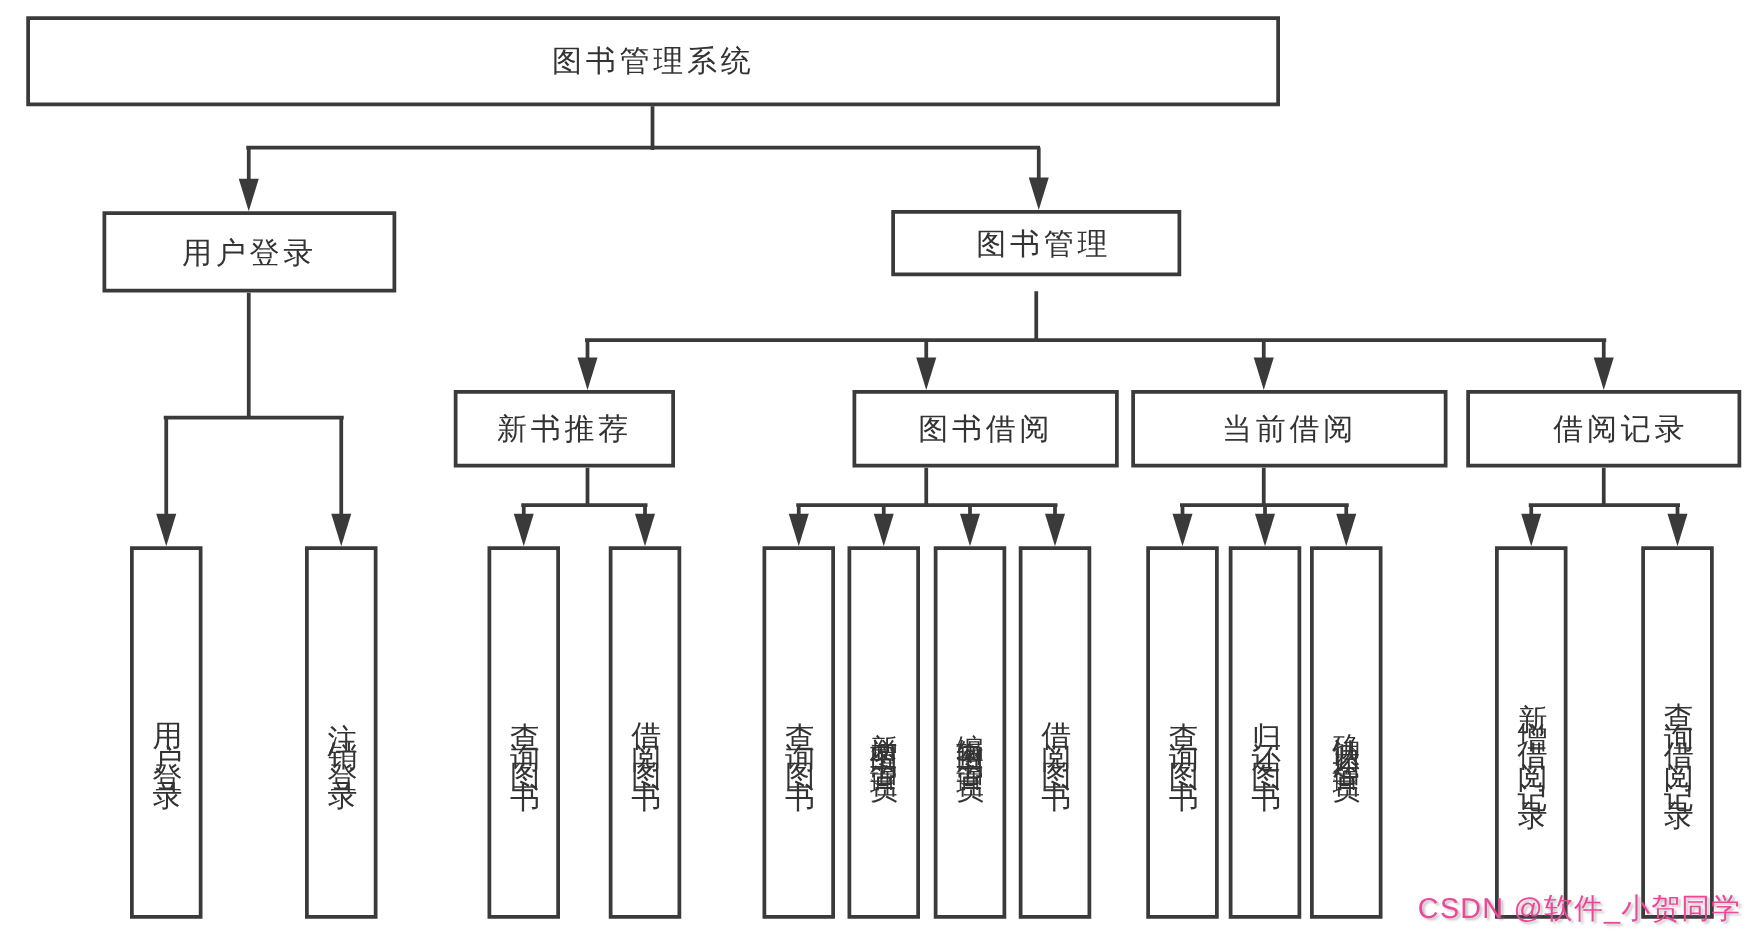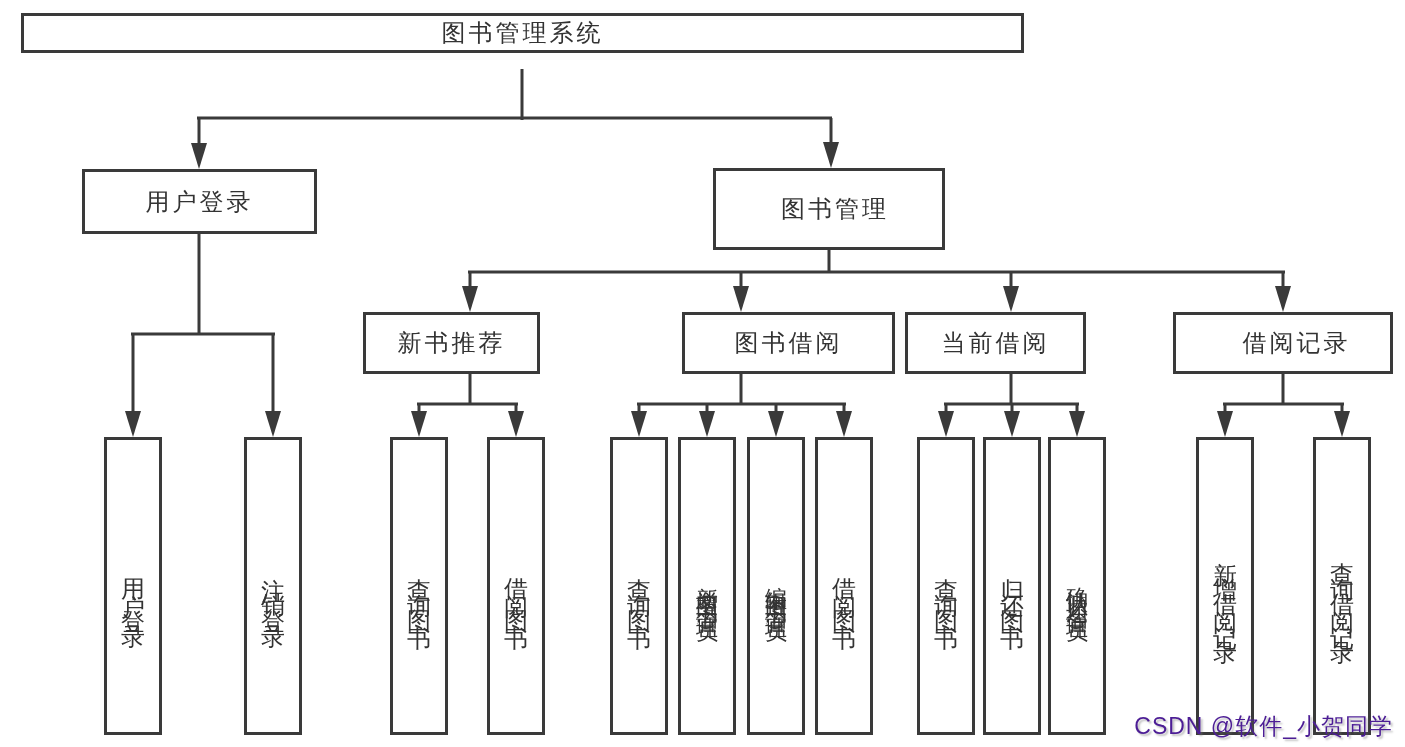--- a/index.html
+++ b/index.html
@@ -31,21 +31,21 @@
     letter-spacing: 16px;
     line-height: 1;
     margin-top: 10px;
   }
   .vnode.xlong .vtext { font-size: 22px; letter-spacing: 5px; }
   #watermark {
     position: absolute;
     right: 12px;
     bottom: 5px;
     font-size: 23px;
-    color: #4c1d95;
+    color: #ec4899;
     letter-spacing: 1px;
     text-shadow: 2px 2px 2px rgba(110,110,110,0.45);
     z-index: 3;
     white-space: nowrap;
   }
 </style>
 </head>
 <body>
 
 <div id="stage">
@@ -100,38 +100,38 @@
       <polygon points="768,411 784,411 776,437"></polygon>
       <polygon points="836,411 852,411 844,437"></polygon>
       <polygon points="938,411 954,411 946,437"></polygon>
       <polygon points="1004,411 1020,411 1012,437"></polygon>
       <polygon points="1069,411 1085,411 1077,437"></polygon>
       <polygon points="1217,411 1233,411 1225,437"></polygon>
       <polygon points="1334,411 1350,411 1342,437"></polygon>
     </g>
   </svg>
 
-  <div class="node hnode" style="left:21px; top:13px; width:1003px; height:40px;">
+  <div class="node hnode" style="left:21px; top:13px; width:1003px; height:72px;">
     <span>图书管理系统</span>
   </div>
 
   <div class="node hnode" style="left:82px; top:169px; width:235px; height:65px;">
     <span>用户登录</span>
   </div>
-  <div class="node hnode" style="left:713px; top:168px; width:232px; height:82px;padding-left:12px;">
+  <div class="node hnode" style="left:713px; top:168px; width:232px; height:53px;padding-left:12px;">
     <span>图书管理</span>
   </div>
 
   <div class="node hnode" style="left:363px; top:312px; width:177px; height:62px;">
     <span>新书推荐</span>
   </div>
   <div class="node hnode" style="left:635px; top:312px; width:213px; height:62px;margin-left:47px;">
     <span>图书借阅</span>
   </div>
-  <div class="node hnode" style="left:905px; top:312px; width:181px; height:62px;">
+  <div class="node hnode" style="left:905px; top:312px; width:253px; height:62px;">
     <span>当前借阅</span>
   </div>
   <div class="node hnode" style="left:1173px; top:312px; width:220px; height:62px;padding-left:27px;">
     <span>借阅记录</span>
   </div>
 
   <div class="node vnode" style="left:104px; top:437px; width:58px; height:298px;">
     <span class="vtext">用户登录</span>
   </div>
   <div class="node vnode" style="left:244px; top:437px; width:58px; height:298px;">

